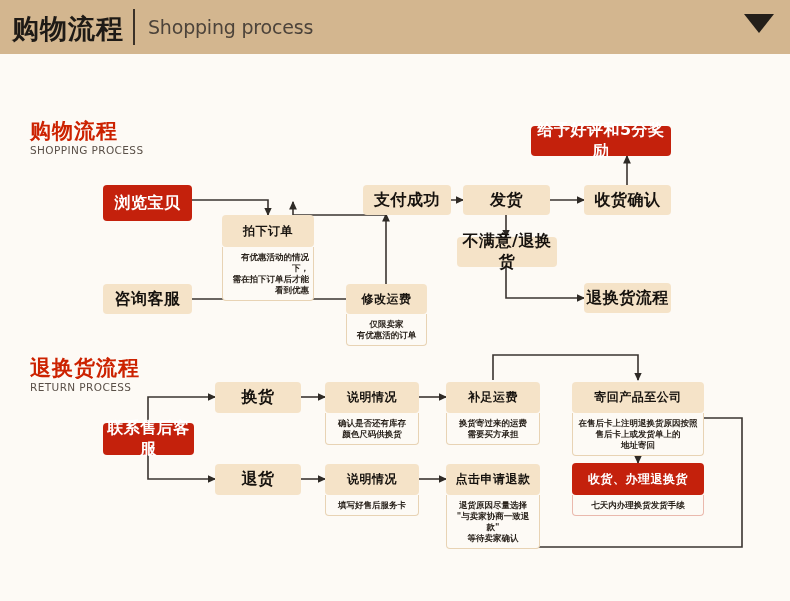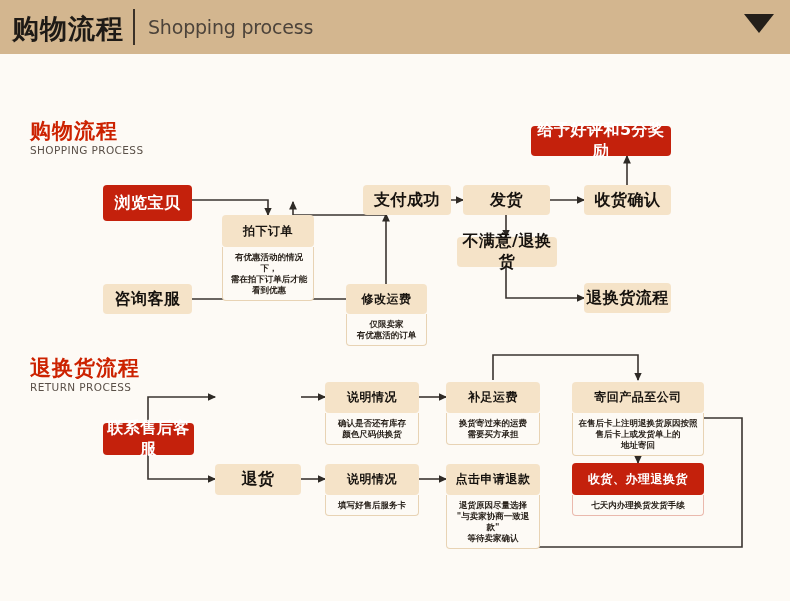--- a/index.html
+++ b/index.html
@@ -100,21 +100,21 @@
     border:1px solid #e8d3b4;
     border-top:none;
     border-radius:0 0 4px 4px;
     font-size:8.5px;line-height:11px;color:#2a231c;
     font-weight:bold;
     font-family:"DejaVu Sans","Liberation Sans",sans-serif;
     padding:5px 4px 4px 4px;
     white-space:pre-line;
   }
   .grp.red .note{border-color:#eab9ad;}
-  .note.left{text-align:center;padding-left:6px;}
+  .note.left{text-align:right;padding-left:6px;}
   .note.center{text-align:center;}
 </style>
 </head>
 <body>
 
 <div id="header">
   <div class="hdr-inner">
     <div id="hdr-cn">购物流程</div>
     <div id="hdr-divider"></div>
     <div id="hdr-en">Shopping process</div>
@@ -247,20 +247,25 @@
         <span>退换货流程</span>
       </div>
   </div>
 
   <div class="node node-red node-md" style="left:103px;top:369px;width:91px;height:32px;">
     <div class="hd">
         <span>联系售后客服</span>
       </div>
   </div>
 
+  <div class="node node-tan node-md" style="left:215px;top:328px;width:86px;height:31px;">
+    <div class="hd">
+        <span>换货</span>
+      </div>
+  </div>
 
   <div class="grp tan" style="left:325px;top:328px;width:94px;">
     <div class="head" style="height:31px;">
         <span>说明情况</span>
       </div>
     <div class="note center">确认是否还有库存
 颜色尺码供换货</div>
   </div>
 
   <div class="grp tan" style="left:446px;top:328px;width:94px;">

